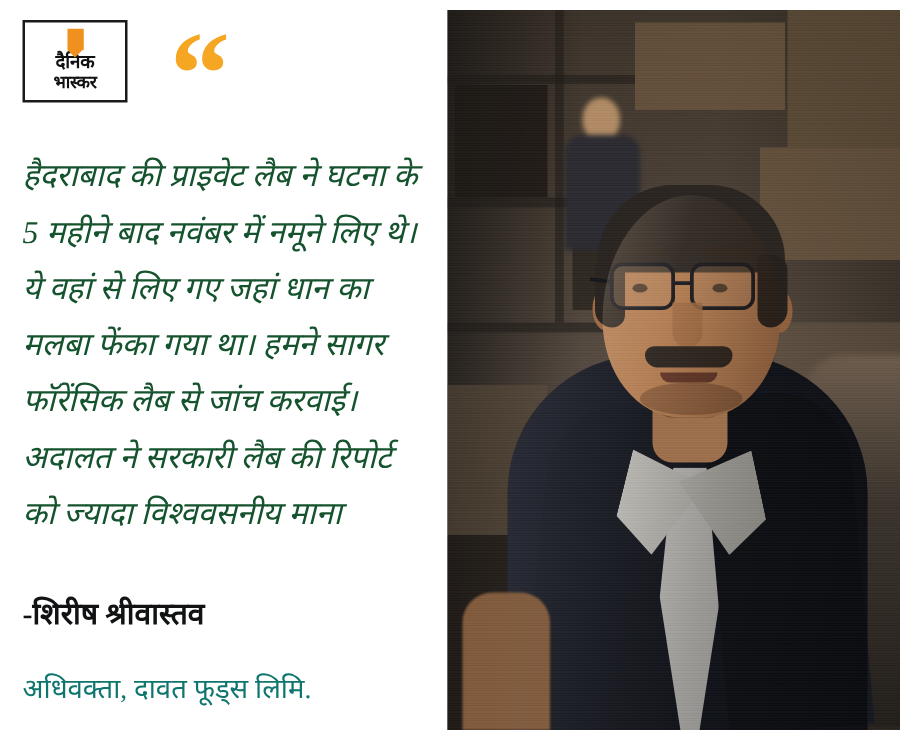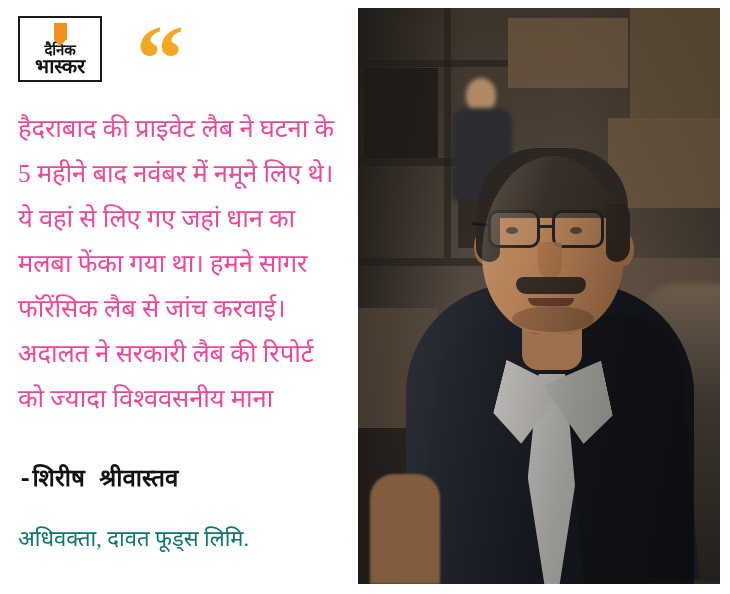--- a/index.html
+++ b/index.html
@@ -74,48 +74,50 @@
     font-family: "Liberation Serif", serif;
     font-weight: bold;
     font-size: 15px;
     line-height: 15px;
     color: #111111;
     letter-spacing: -0.2px;
   }
   .logo-text-2 {
     font-family: "Liberation Serif", serif;
     font-weight: bold;
-    font-size: 20px;
+    font-size: 14px;
     line-height: 17px;
     color: #111111;
     letter-spacing: -0.2px;
   }
   .quote-mark {
     margin-left: 34px;
     color: #f5a623;
     font-family: "Liberation Serif", serif;
     font-size: 96px;
     line-height: 50px;
     font-weight: bold;
     position: relative;
     top: 10px;
     user-select: none;
   }
   .quote-body {
+    margin-top: 12px;
     padding-left: 4px;
     font-family: "Liberation Serif", serif;
     font-size: 25.5px;
     line-height: 45px;
-    color: #ec4899;
+    color: #14532d;
     letter-spacing: -0.1px;
+    font-style: italic;
   }
   .attrib-name {
     margin-top: 18px;
     padding-left: 4px;
-    font-family: Liberation Mono, monospace;
+    font-family: Liberation Serif, serif;
     font-weight: bold;
     font-size: 24px;
     line-height: 34px;
     color: #101214;
   }
   .attrib-role {
     padding-left: 4px;
     margin-top: 2px;
     font-family: "Liberation Serif", serif;
     font-size: 22px;

